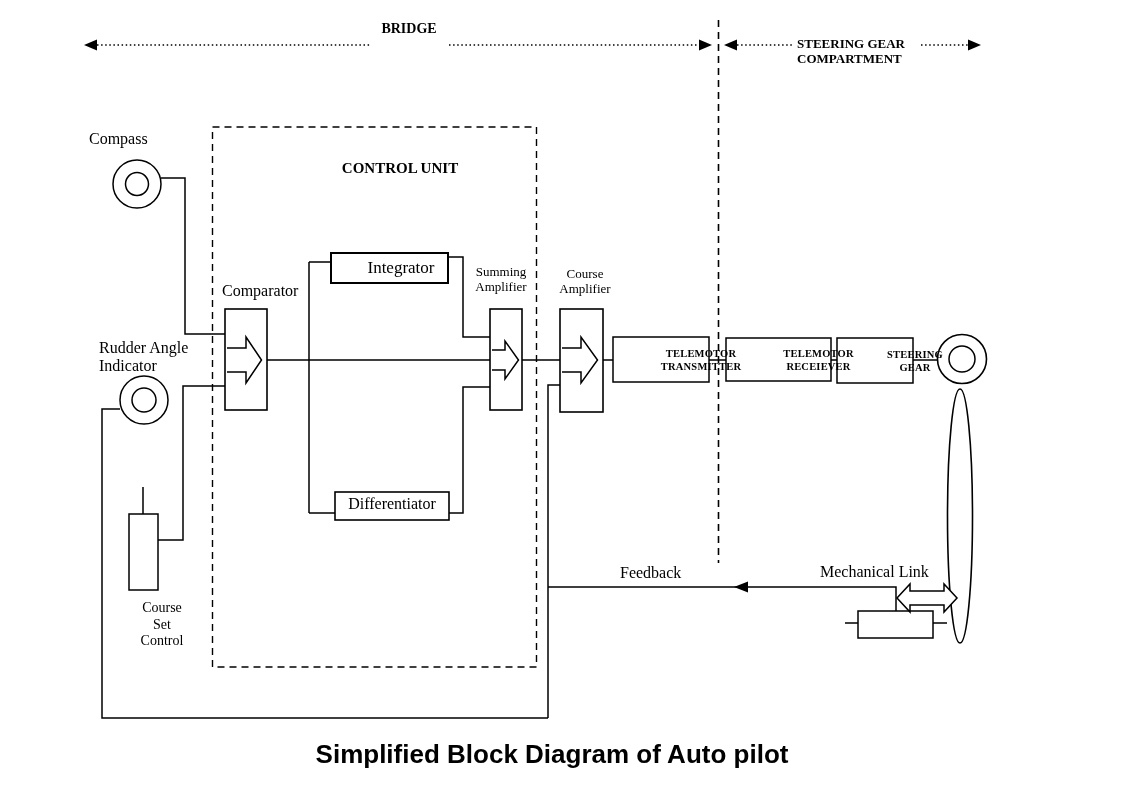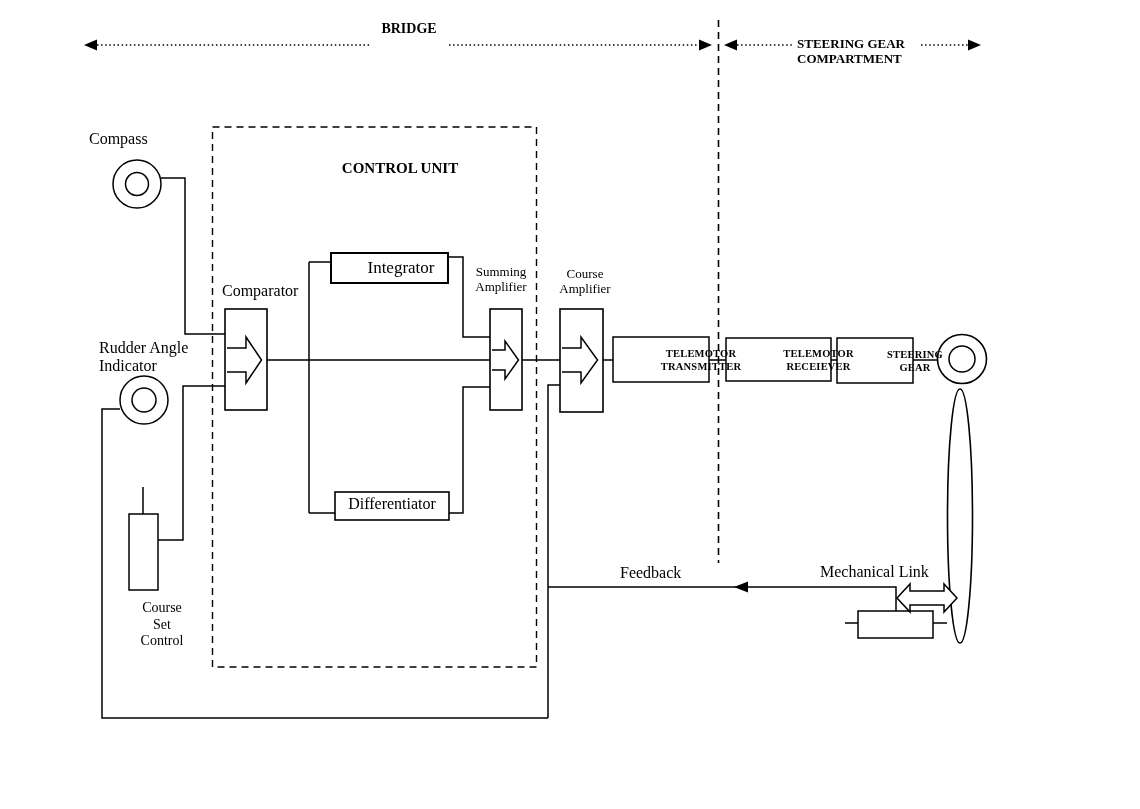--- a/index.html
+++ b/index.html
@@ -152,14 +152,15 @@
   <div class="lbl ctr" style="left:122px;top:600px;width:80px;font-size:14px;line-height:16.5px;">
     <div>Course</div>
     <div>Set</div>
     <div>Control</div>
   </div>
 
   <div class="lbl" style="left:620px;top:564px;">Feedback</div>
 
   <div class="lbl" style="left:820px;top:563px;">Mechanical Link</div>
 
+  <div class="title" style="left:0;top:739px;width:1104px;">Simplified Block Diagram of Auto pilot</div>
 
 </div>
 
 </body></html>

